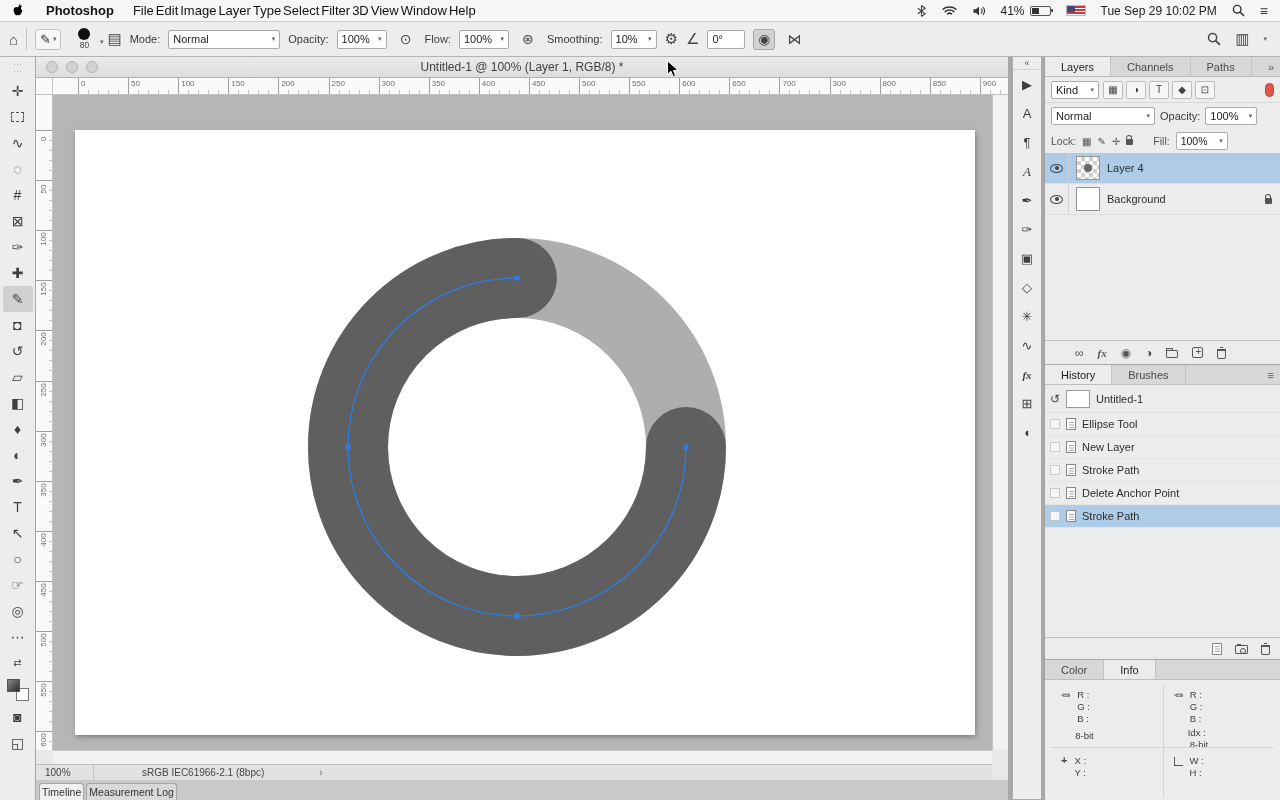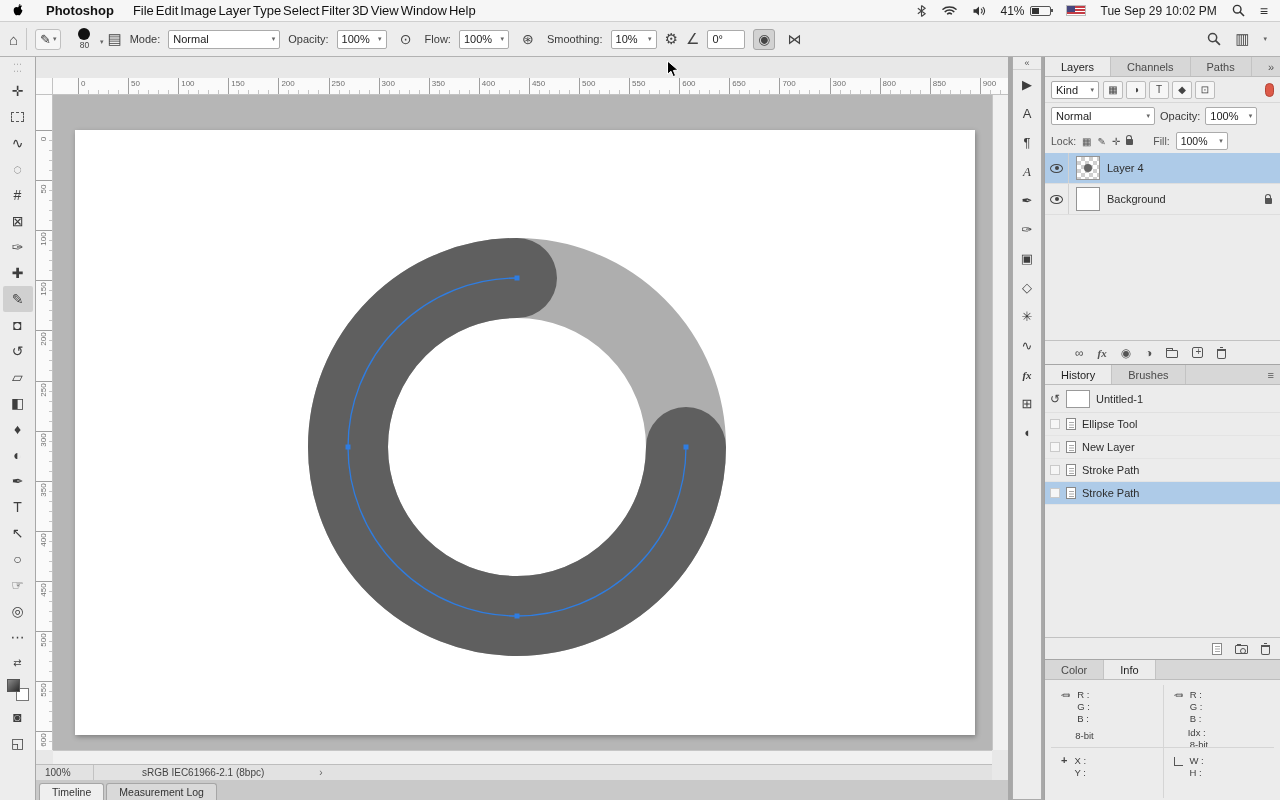--- a/index.html
+++ b/index.html
@@ -81,21 +81,21 @@
   .v-scroll{ position:absolute; right:0; top:38px; width:16px; bottom:30px; background:#f1f1f1; border-left:1px solid #c6c6c6; }
   .h-scroll{ position:absolute; left:17px; right:16px; bottom:16px; height:14px; background:#f1f1f1; border-top:1px solid #c6c6c6; }
   .doc-status{ position:absolute; left:0; right:16px; bottom:0; height:16px; background:#e2e2e2; border-top:1px solid #bdbdbd;
     display:flex; align-items:center; font-size:10px; color:#444; }
   .zoom-field{ width:58px; padding-left:9px; height:100%; display:flex; align-items:center; border-right:1px solid #c2c2c2; }
   .profile-field{ padding-left:48px; display:flex; align-items:center; gap:55px; }
 
   
   .btabs{ position:absolute; left:36px; top:780px; width:972px; height:20px; background:#c9c9c9;
     display:flex; align-items:flex-end; gap:2px; padding-left:3px; z-index:10; }
-  .btab{ height:17px; padding:0 12px; font-size:10.5px; color:#333; background:#d9d9d9;
+  .btab{ height:17px; padding:0 2px; font-size:10.5px; color:#333; background:#d9d9d9;
     border:1px solid #a6a6a6; border-bottom:none; border-radius:3px 3px 0 0; display:flex; align-items:center; }
   .btab.active{ background:#efefef; }
 
   
   .strip{ position:absolute; left:1012px; top:57px; width:30px; height:743px; background:#ededed;
     border:1px solid #ababab; border-top:none; display:flex; flex-direction:column; align-items:center; z-index:20; }
   .strip-head{ width:100%; height:13px; display:flex; align-items:center; justify-content:center; color:#555;
     font-size:9px; border-bottom:1px solid #d2d2d2; }
   .strip-ic{ width:28px; height:29px; display:flex; align-items:center; justify-content:center; font-size:13px; color:#3d3d3d; }
   .strip-ic.italic{ font-family:"Liberation Serif",serif; font-style:italic; }
@@ -362,20 +362,28 @@
   </div>
   <div class="tool">
     <span class="tglyph">◙</span>
   </div>
   <div class="tool">
     <span class="tglyph">◱</span>
   </div>
 </div>
 
 <div class="docwin">
+  <div class="titlebar">
+    <div class="lights">
+      <span class="light"></span>
+      <span class="light"></span>
+      <span class="light"></span>
+    </div>
+    <span>Untitled-1 @ 100% (Layer 1, RGB/8) *</span>
+  </div>
   <div class="ruler-corner"></div>
   <div class="h-ruler">
       <span class="rlabel" style="left: 25px;">0</span>
       <span class="rlabel" style="left: 75.1px;">50</span>
       <span class="rlabel" style="left: 125.2px;">100</span>
       <span class="rlabel" style="left: 175.3px;">150</span>
       <span class="rlabel" style="left: 225.4px;">200</span>
       <span class="rlabel" style="left: 275.5px;">250</span>
       <span class="rlabel" style="left: 325.6px;">300</span>
       <span class="rlabel" style="left: 375.7px;">350</span>
@@ -576,20 +584,25 @@
         <div class="hrow">
           <span class="hsrc"></span>
           <span class="docic"></span>
           <span class="hlabel">New Layer</span>
         </div>
         <div class="hrow">
           <span class="hsrc"></span>
           <span class="docic"></span>
           <span class="hlabel">Stroke Path</span>
         </div>
+        <div class="hrow">
+          <span class="hsrc"></span>
+          <span class="docic"></span>
+          <span class="hlabel">Delete Anchor Point</span>
+        </div>
         <div class="hrow selrow">
           <span class="hsrc"></span>
           <span class="docic"></span>
           <span class="hlabel">Stroke Path</span>
         </div>
       </div>
     <div class="history-bottom">
       <span class="pbic">
           <span class="docic"></span>
         </span>

